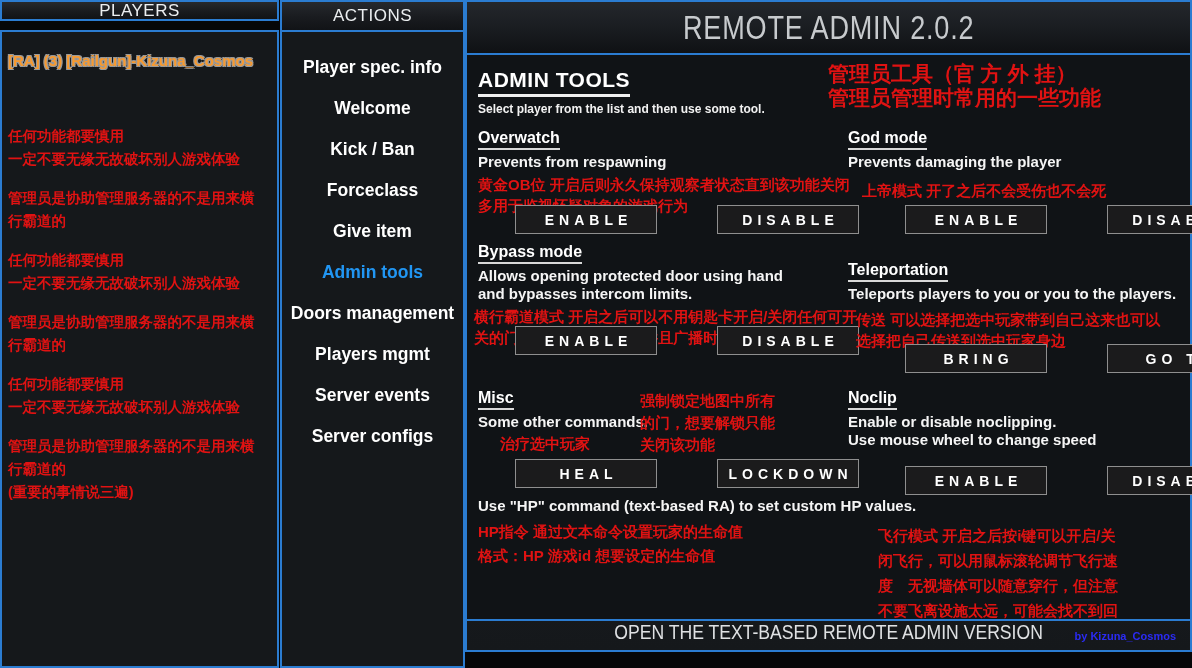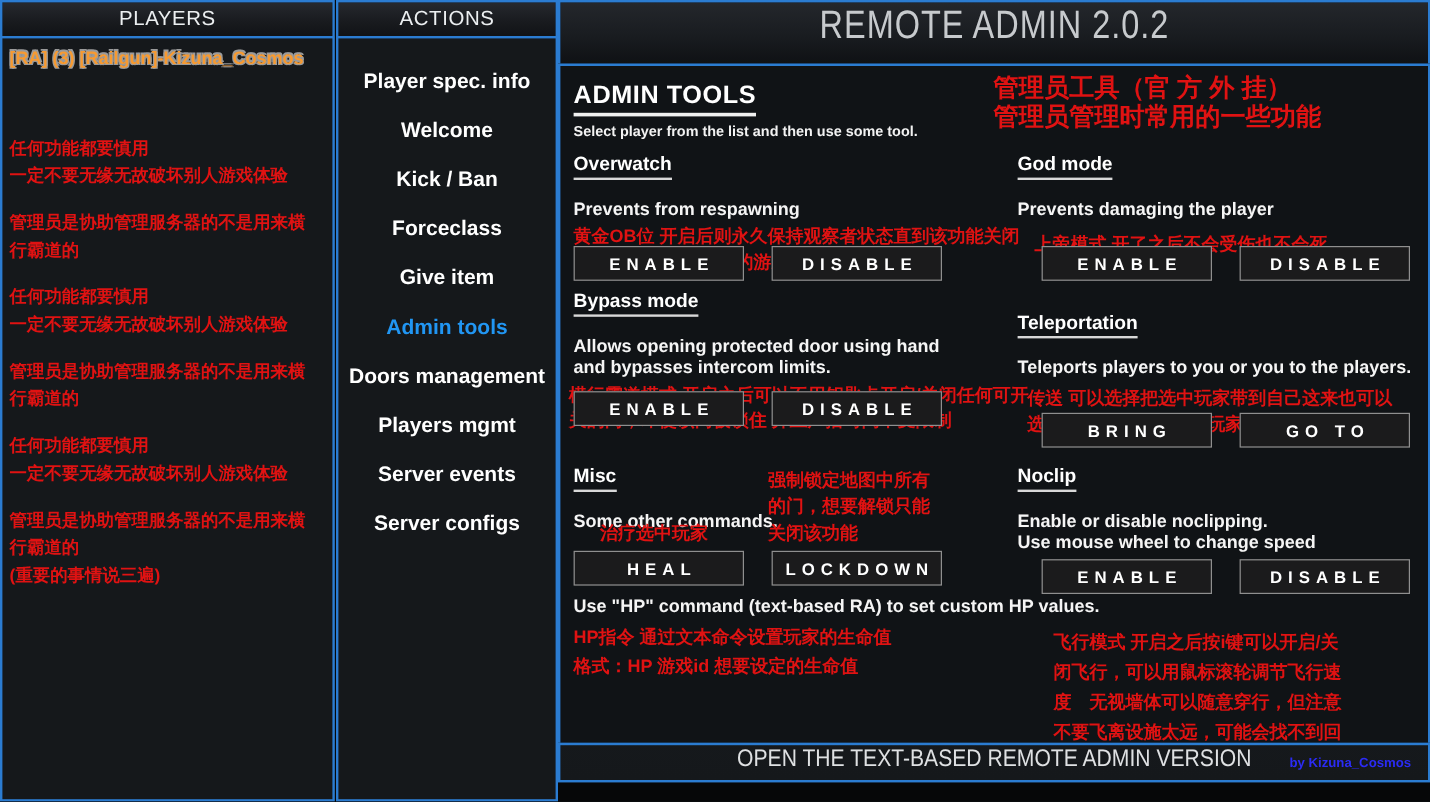--- a/index.html
+++ b/index.html
@@ -12,25 +12,25 @@
   .panel{
     position:absolute;
     border:2px solid #2b7cd1;
     background:#15181b;
   }
   .panel-header{
     background:linear-gradient(180deg,#26292e 0%,#191b1f 55%,#111316 100%);
     display:flex;align-items:center;justify-content:center;
     color:#eceff1;font-size:17px;letter-spacing:.5px;
   }
-  #players-header{left:0;top:0;width:279px;height:32px;}
-  #players-body{left:0;top:30px;width:279px;height:638px;padding:4px 6px;overflow:hidden;}
+  #players-header{left:0;top:0;width:279px;height:21px;}
+  #players-body{left:0;top:30px;width:279px;height:638px;padding:16px 6px;overflow:hidden;}
   #actions-header{left:280px;top:0;width:185px;height:32px;}
   #actions-body{left:280px;top:30px;width:185px;height:638px;padding-top:15px;}
-  #title-bar{left:465px;top:0;width:727px;height:55px;background:linear-gradient(180deg,#24272c 0%,#191c20 55%,#0f1114 100%);display:flex;align-items:flex-start;justify-content:center;}
+  #title-bar{left:465px;top:0;width:727px;height:55px;background:linear-gradient(180deg,#24272c 0%,#191c20 55%,#0f1114 100%);display:flex;align-items:center;justify-content:center;}
   #content{left:465px;top:53px;width:727px;height:568px;background:#101316;}
   #footer{left:465px;top:619px;width:727px;height:33px;background:linear-gradient(180deg,#20232810 0%,#15181b 100%),#15181b;display:flex;align-items:flex-start;justify-content:center;}
 
   .title-text{font-size:33px;font-weight:400;color:#c7cacd;transform:scaleX(.82);white-space:nowrap;letter-spacing:1px;}
 
   .player-entry{
     color:#f79a31;font-weight:bold;font-size:15px;padding:4px 0 0 0;
     margin-bottom:56px;white-space:nowrap;
     text-shadow:-1px -1px 0 #9a9a9a,1px -1px 0 #9a9a9a,-1px 1px 0 #9a9a9a,1px 1px 0 #9a9a9a;
   }
@@ -51,28 +51,28 @@
   }
   .at-sub{font-size:12px;font-weight:bold;color:#f2f2f2;margin-top:5px;}
   .red{color:#e01212;font-weight:bold;}
   .heading-note{font-size:21px;line-height:24px;white-space:pre-line;width:max-content;}
 
   .tool-section{position:absolute;width:372px;}
   .tool-title{
     display:table;font-size:16px;font-weight:bold;color:#fff;
     border-bottom:2px solid #d8d8d8;padding-bottom:1px;
   }
-  .tool-desc{font-size:15px;font-weight:bold;color:#f5f5f5;line-height:18px;white-space:pre-line;margin-top:16px;}
+  .tool-desc{font-size:15px;font-weight:bold;color:#f5f5f5;line-height:18px;white-space:pre-line;margin-top:3px;}
   .tool-note{font-size:15px;line-height:21px;white-space:pre-line;width:max-content;margin-top:3px;}
   .btn-row{position:absolute;display:flex;gap:23px;}
   .ra-btn{
     width:142px;height:29px;background:#1b1b1c;border:1px solid #8f8f8f;
     color:#fff;font-weight:bold;font-size:14px;letter-spacing:5px;padding-left:5px;
     display:flex;align-items:center;justify-content:center;cursor:pointer;
-    font-family:"Liberation Sans","DejaVu Sans",sans-serif;white-space:nowrap;
+    font-family:"Liberation Sans","DejaVu Sans",sans-serif;white-space:nowrap;margin-left:37px;
   }
   .heal-note{position:absolute;left:22px;top:46px;font-size:15px;}
   .lockdown-note{position:absolute;left:162px;top:1px;font-size:15px;line-height:22px;white-space:pre-line;width:max-content;}
   .hp-hint{font-size:15px;font-weight:bold;color:#f5f5f5;}
   .hp-note{font-size:15px;line-height:24px;white-space:pre-line;margin-top:6px;width:max-content;}
   .noclip-note{font-size:15px;line-height:25px;white-space:pre-line;width:max-content;}
   .footer-label{font-size:20px;color:#dfe1e3;transform:scaleX(.88);white-space:nowrap;cursor:pointer;}
   .footer-credit{position:absolute;right:14px;top:50%;transform:translateY(-50%);color:#2b2bf5;font-weight:bold;font-size:11px;white-space:nowrap;}
 </style>
 </head>

